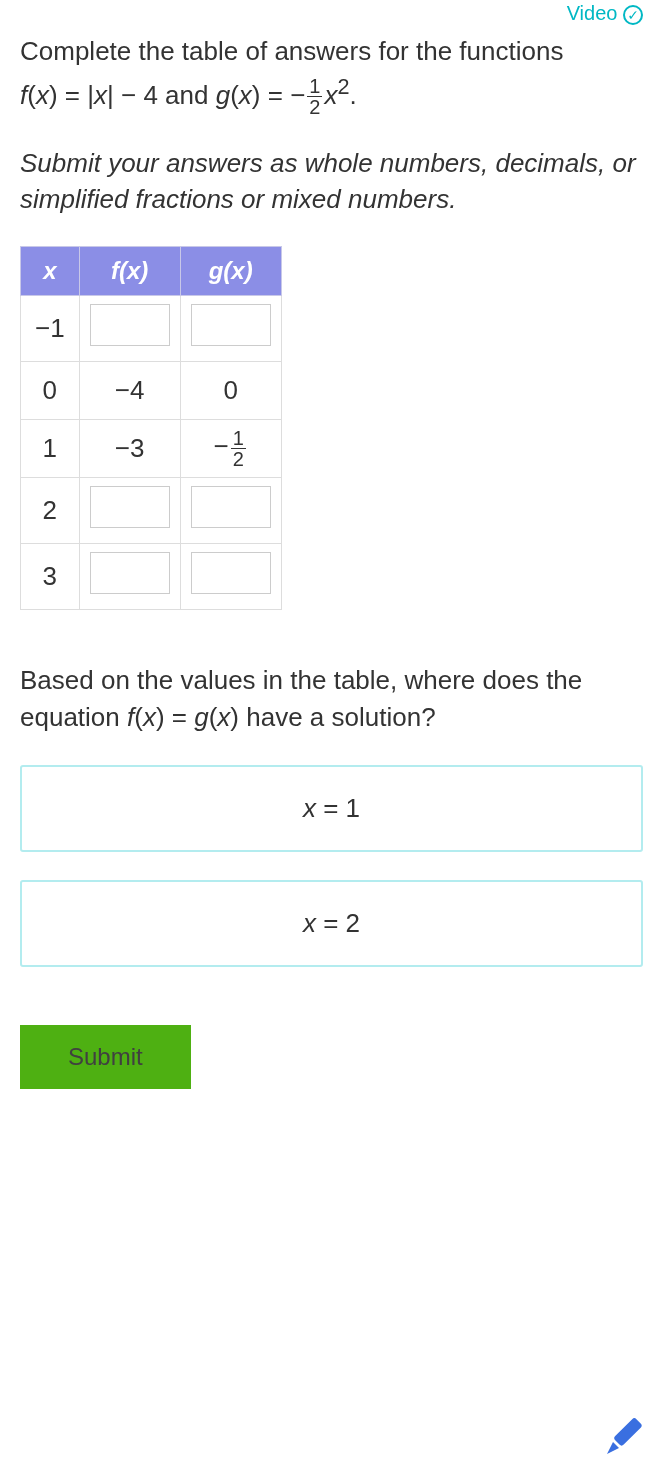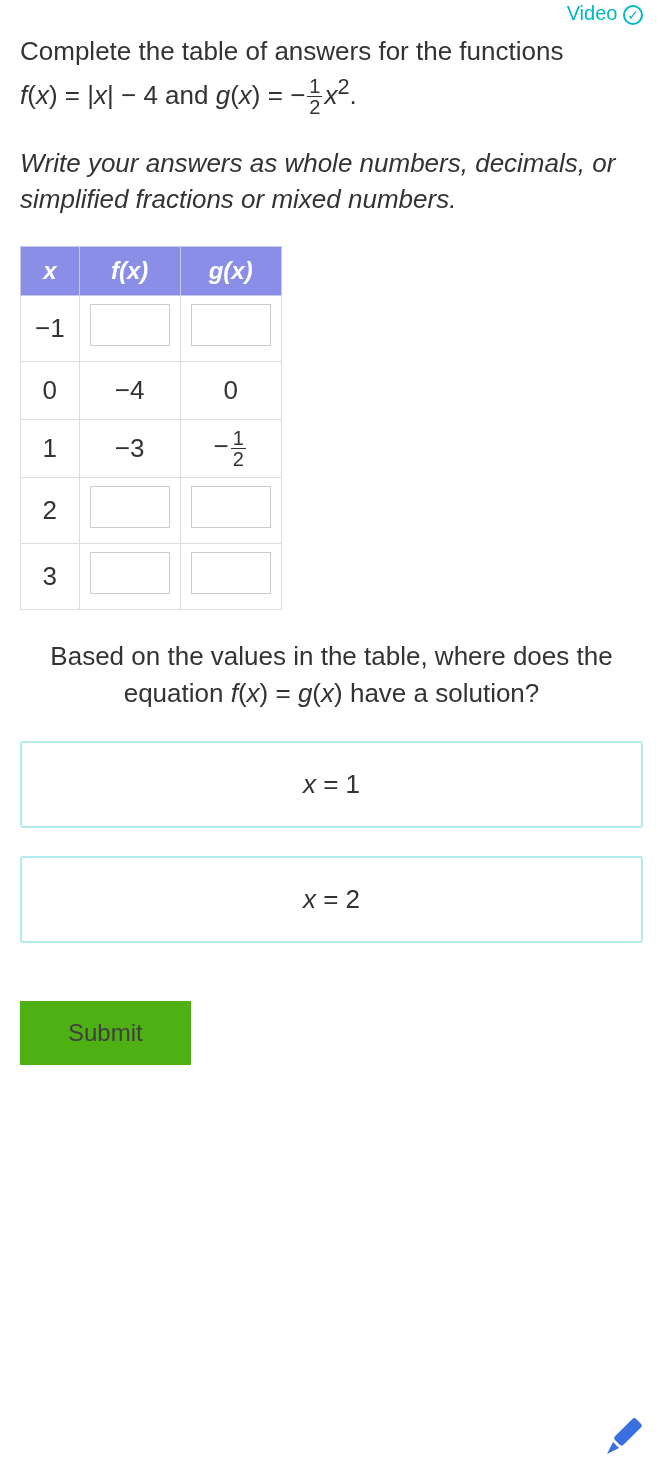--- a/index.html
+++ b/index.html
@@ -66,21 +66,21 @@
     vertical-align: middle;
   }
   table.data td.xcol { background: #fff; padding: 10px 14px; }
   .cell-input {
     display: inline-block;
     width: 80px;
     height: 42px;
     border: 1px solid #ccc;
     background: #fff;
   }
-  .q2 { font-size: 26px; line-height: 1.45; margin-top: 28px; text-align: center; }
+  .q2 { font-size: 26px; line-height: 1.45; margin-top: 52px; }
   .options { margin-top: 28px; }
   .option {
     border: 2px solid #b3ecef;
     border-radius: 3px;
     text-align: center;
     padding: 26px 18px;
     font-size: 26px;
     margin-bottom: 28px;
     cursor: pointer;
   }
@@ -116,21 +116,21 @@
     <span class="math-i">f</span>(<span class="math-i">x</span>)
     <span>=</span>
     <span>|</span><span class="math-i">x</span><span>|</span>
     <span>− 4</span>
     <span>and</span>
     <span class="math-i">g</span>(<span class="math-i">x</span>)
     <span>=</span>
     <span>−</span><span class="frac"><span class="num">1</span><span class="den">2</span></span><span class="math-i">x</span><sup>2</sup><span>.</span>
   </div>
 
-  <div class="instr">Write your answers as whole numbers, decimals, or simplified fractions or mixed numbers.</div>
+  <div class="instr">Submit your answers as whole numbers, decimals, or simplified fractions or mixed numbers.</div>
 
   <table class="data">
     <tbody>
         <tr>
       <th>x</th>
       <th>f(x)</th>
       <th>g(x)</th>
     </tr>
     <tr>
       <td class="xcol">−1</td>

